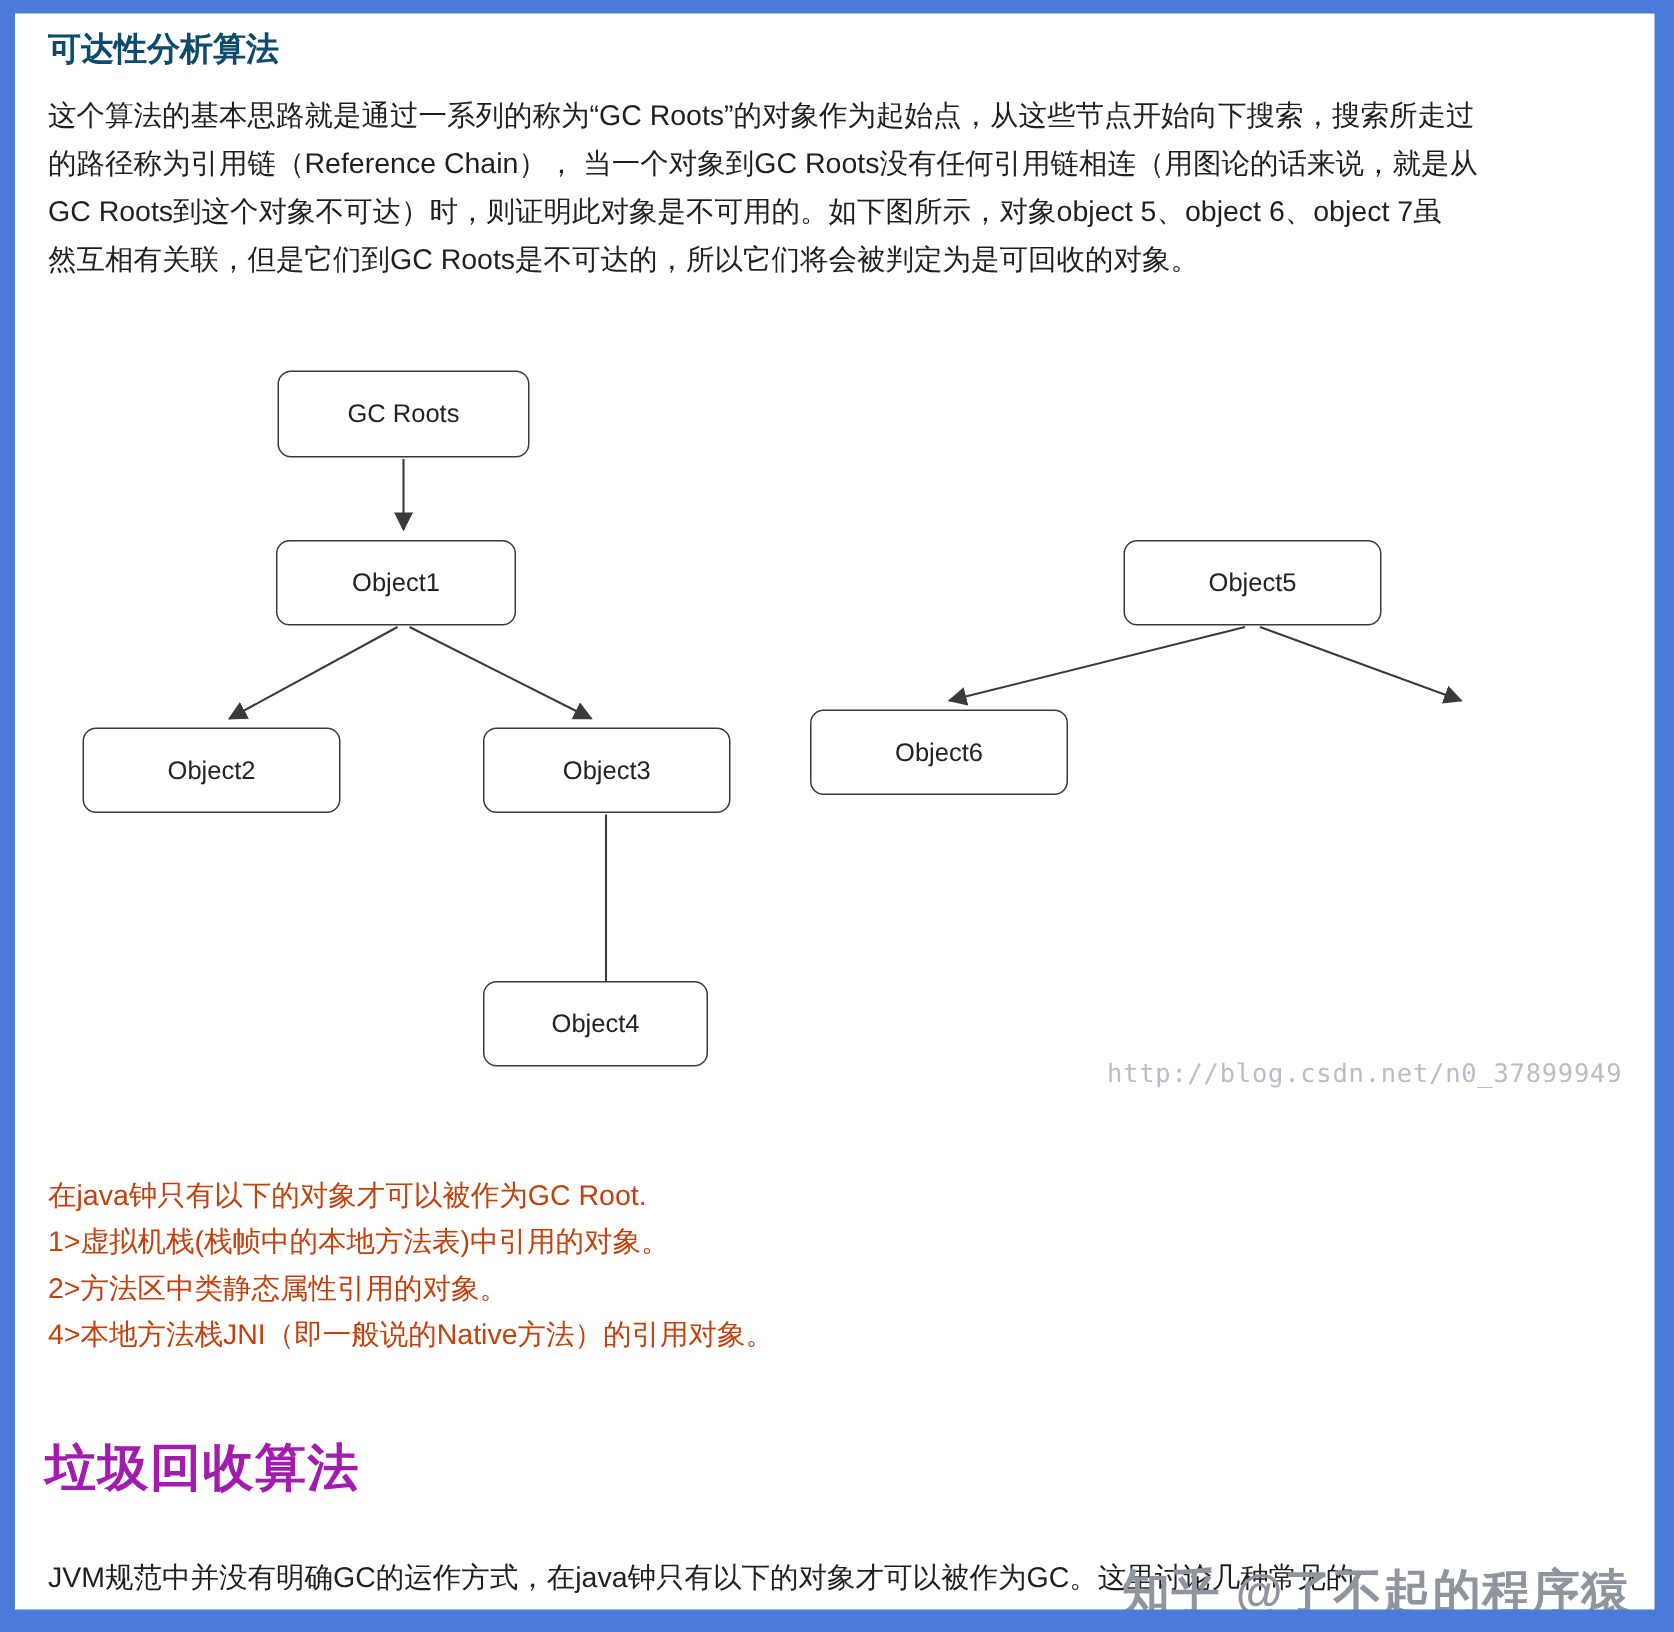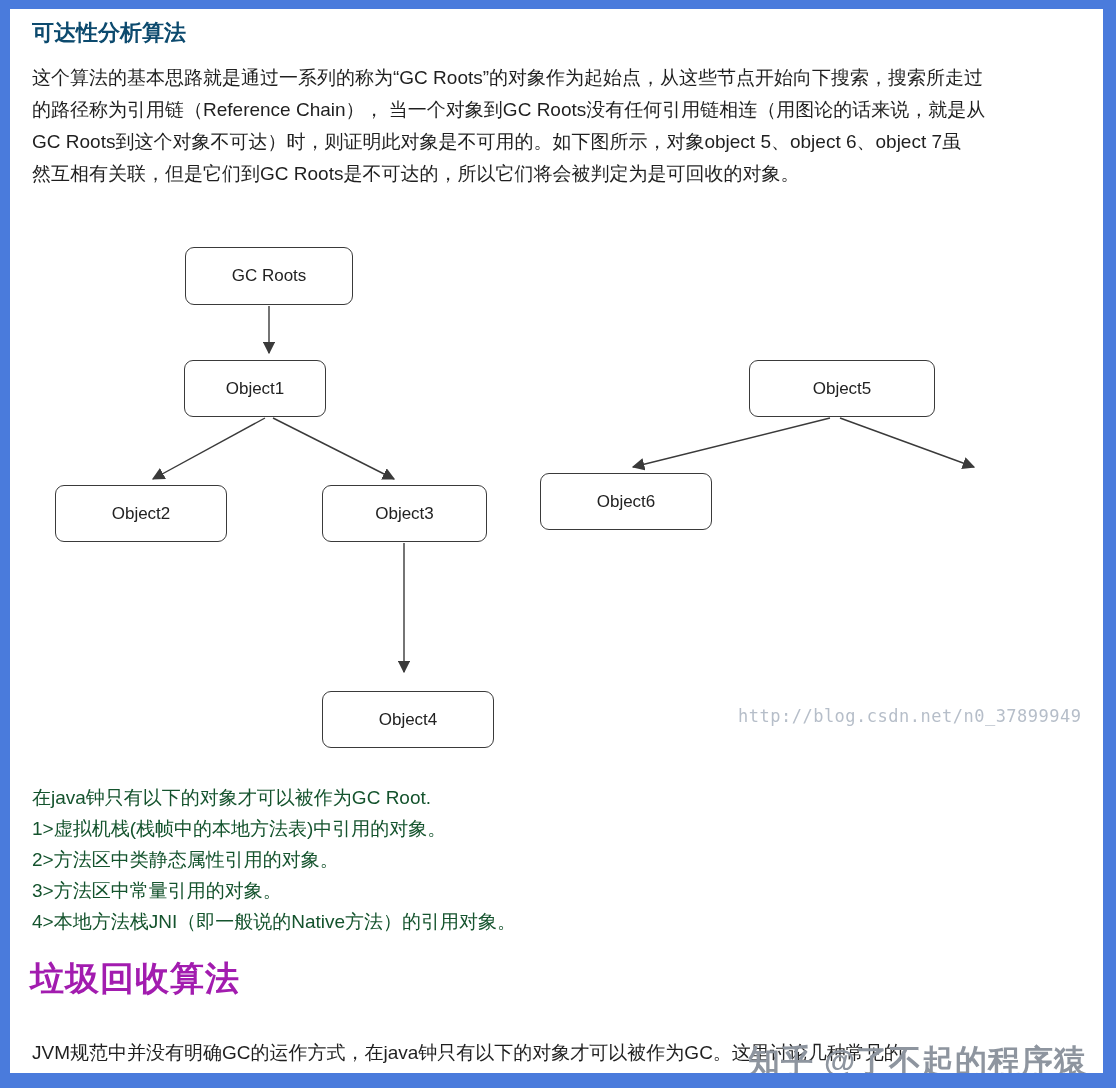--- a/index.html
+++ b/index.html
@@ -40,21 +40,21 @@
   }
 
   .wm-csdn {
     position: absolute; left: 738px; top: 706px;
     font-family: "DejaVu Sans Mono", "Liberation Mono", monospace;
     font-size: 17px; color: #b6bec9; letter-spacing: 0.5px;
     z-index: 3;
   }
   .notes {
     position: absolute; left: 32px; top: 782px;
-    font-size: 19px; line-height: 31px; color: #14532d;
+    font-size: 19px; line-height: 31px; color: #c2410c;
   }
   .h2 {
     position: absolute; left: 30px; top: 956px;
     font-size: 34px; font-weight: bold; color: #a21caf; margin: 0;
     letter-spacing: 1px;
   }
   .p2 { left: 32px; top: 1036px; width: 1045px; line-height: 34px; }
   .wm-zhihu {
     position: absolute; left: 748px; top: 1040px;
     font-size: 32px; font-weight: 600; color: #8e959f;
@@ -92,47 +92,46 @@
       <line x1="253" y1="418" x2="141" y2="479" stroke="#3a3a3a" stroke-width="1.4" marker-end="url(#arrow)"></line>
       <line x1="261" y1="418" x2="382" y2="479" stroke="#3a3a3a" stroke-width="1.4" marker-end="url(#arrow)"></line>
       <line x1="392" y1="543" x2="392" y2="672" stroke="#3a3a3a" stroke-width="1.4" marker-end="url(#arrow)"></line>
       <line x1="818" y1="418" x2="621" y2="467" stroke="#3a3a3a" stroke-width="1.4" marker-end="url(#arrow)"></line>
       <line x1="828" y1="418" x2="962" y2="467" stroke="#3a3a3a" stroke-width="1.4" marker-end="url(#arrow)"></line>
     </svg>
 
     <div class="node" style="left:173px; top:247px; width:168px; height:58px;">
       <span>GC Roots</span>
     </div>
-    <div class="node" style="left:172px; top:360px; width:142px; height:57px;">
+    <div class="node" style="left:172px; top:360px; width:160px; height:57px;">
       <span>Object1</span>
     </div>
     <div class="node" style="left:43px; top:485px; width:172px; height:57px;text-align:right;">
       <span>Object2</span>
     </div>
     <div class="node" style="left:310px; top:485px; width:165px; height:57px;">
       <span>Object3</span>
     </div>
-    <div class="node" style="left:310px; top:691px; width:172px; height:57px;">
+    <div class="node" style="left:310px; top:654px; width:150px; height:57px;">
       <span>Object4</span>
     </div>
-    <div class="node" style="left:737px; top:360px; width:186px; height:57px;">
+    <div class="node" style="left:737px; top:360px; width:172px; height:57px;">
       <span>Object5</span>
     </div>
     <div class="node" style="left:528px; top:473px; width:172px; height:57px;">
       <span>Object6</span>
     </div>
   </div>
 
   <div class="wm-csdn">http://blog.csdn.net/n0_37899949</div>
 
   <div class="notes">
     <div>在java钟只有以下的对象才可以被作为GC Root.</div>
     <div>1&gt;虚拟机栈(栈帧中的本地方法表)中引用的对象。</div>
     <div>2&gt;方法区中类静态属性引用的对象。</div>
-    <div>3&gt;方法区中常量引用的对象。</div>
     <div>4&gt;本地方法栈JNI（即一般说的Native方法）的引用对象。</div>
   </div>
 
   <h2 class="h2">垃圾回收算法</h2>
 
   <div class="para p2">
     <div>JVM规范中并没有明确GC的运作方式，在java钟只有以下的对象才可以被作为GC。这里讨论几种常见的</div>
     <div>算法。</div>
   </div>
 

